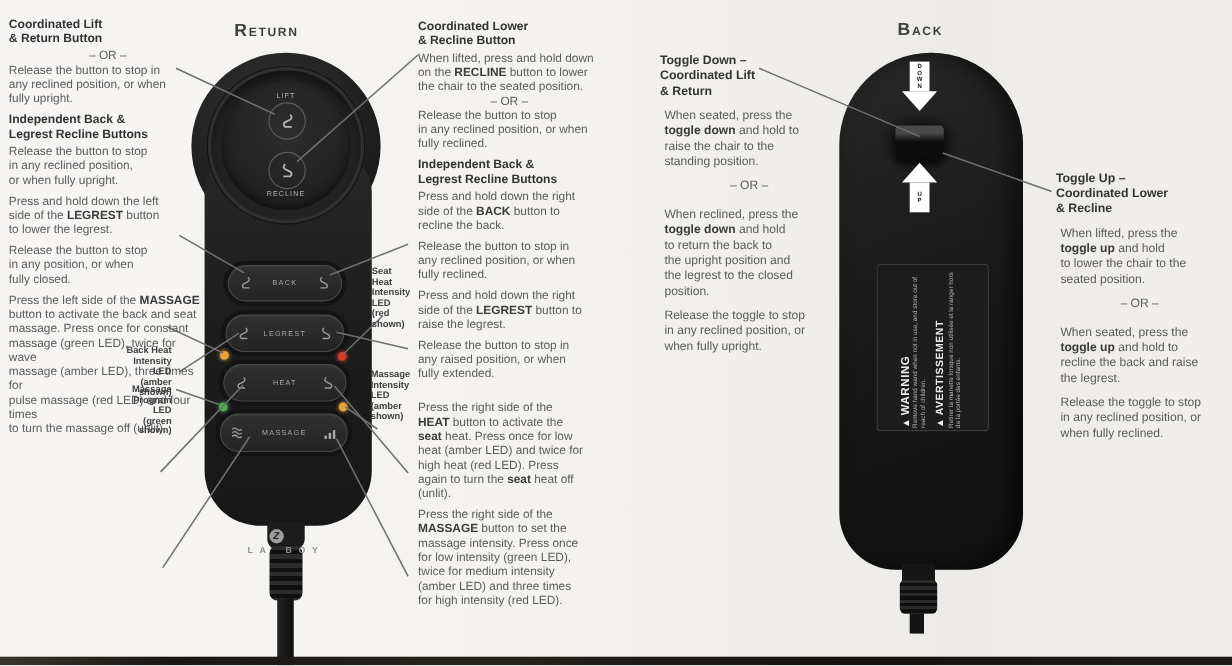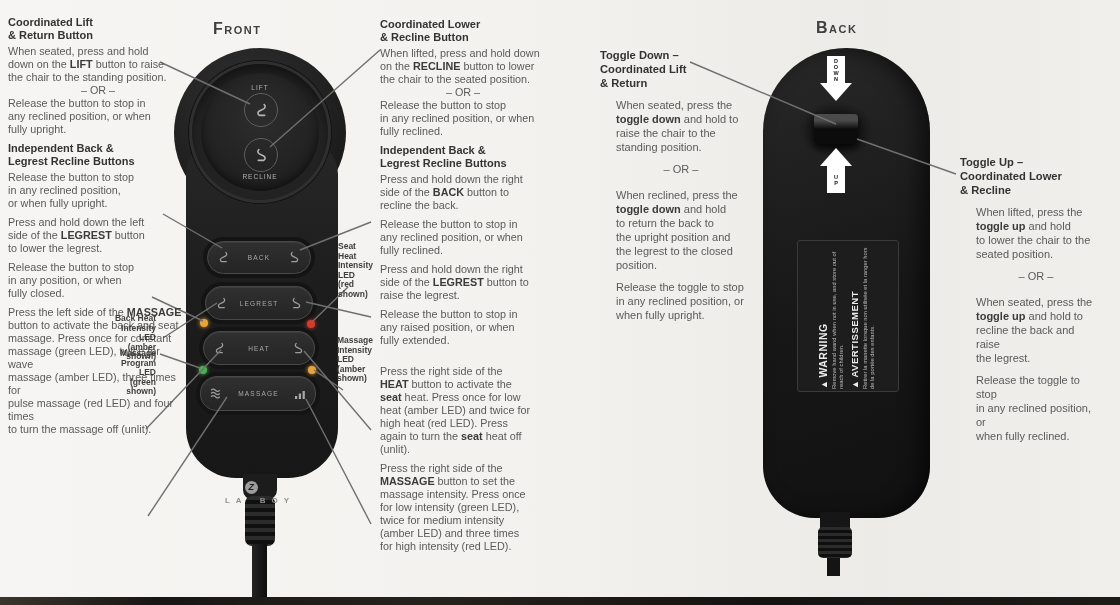--- a/index.html
+++ b/index.html
@@ -13,21 +13,21 @@
   .col .h{font-size:11px;font-weight:700;color:#333;margin:0 0 3px;}
   .col p{margin:0 0 6px;}
   .col p.tight{margin:0;}
   .col p.or{margin:0;text-align:center;color:#5a5a5a;}
   .col b{color:#3b3b3b;}
   .col-left{left:8px;top:16px;width:180px;}
   .col-mid{left:380px;top:18px;width:166px;}
   .col-mid p.pre-gap{margin-top:18px;}
   .rcol{position:absolute;color:#5a5a5a;font-size:11px;line-height:14px;z-index:6;}
   .rcol .h{font-size:11.2px;font-weight:700;color:#333;margin:0 0 8px;}
-  .rcol p{margin:0 16px 8px;}
+  .rcol p{margin:0 4px 8px;}
   .rcol p.or{margin:6px 0 12px;text-align:center;}
   .rcol b{color:#3b3b3b;}
   .col-tdown{left:600px;top:48px;width:162px;}
   .col-tup{left:960px;top:155px;width:152px;}
 
   .view-title{position:absolute;font-size:16px;font-weight:700;color:#3f3f3f;
               font-variant:small-caps;letter-spacing:1.5px;z-index:6;}
   .t-front{left:213px;top:20px;}
   .t-back{left:816px;top:19px;}
 
@@ -132,21 +132,21 @@
   .bk-cable{left:827px;top:556px;width:13px;height:20px;background:#141414;z-index:1;}
 
   .bottom-strip{position:absolute;left:0;bottom:0;width:1120px;height:8px;z-index:7;
         background:linear-gradient(90deg,#3a352c 0%,#181614 14%,#26231e 38%,#151311 68%,#1d1b18 100%);}
 </style>
 </head>
 <body>
 
 <div class="page">
 
-  <div class="abs view-title t-front">Front</div>
+  <div class="abs view-title t-front">Return</div>
 
   <div class="abs fr-head"></div>
   <div class="abs fr-body"></div>
   <div class="abs fr-dial"></div>
   <div class="abs fr-dial-inner"></div>
 
   <div class="round-lbl lbl-lift">LIFT</div>
   <div class="btn-round b-lift">
     <span class="icon">
       <svg width="15" height="15" viewBox="0 0 14 14">
@@ -279,21 +279,20 @@
       <line x1="343" y1="390" x2="314" y2="370"></line>
       <line x1="371" y1="430" x2="304" y2="351"></line>
       <line x1="371" y1="524" x2="306" y2="399"></line>
       <line x1="690" y1="62" x2="836" y2="124"></line>
       <line x1="857" y1="139" x2="956" y2="174"></line>
     </g>
   </svg>
 
   <div class="col col-left">
     <div class="h">Coordinated Lift<br>&amp; Return Button</div>
-    <p class="tight">When seated, press and hold<br>down on the <b>LIFT</b> button to raise<br>the chair to the standing position.</p>
     <p class="or">– OR –</p>
     <p>Release the button to stop in<br>any reclined position, or when<br>fully upright.</p>
     <div class="h">Independent Back &amp;<br>Legrest Recline Buttons</div>
     <p>Release the button to stop<br>in any reclined position,<br>or when fully upright.</p>
     <p>Press and hold down the left<br>side of the <b>LEGREST</b> button<br>to lower the legrest.</p>
     <p>Release the button to stop<br>in any position, or when<br>fully closed.</p>
     <p>Press the left side of the <b>MASSAGE</b><br>button to activate the back and seat<br>massage. Press once for constant<br>massage (green LED), twice for wave<br>massage (amber LED), three times for<br>pulse massage (red LED) and four times<br>to turn the massage off (unlit).</p>
   </div>
 
   <div class="col col-mid">

